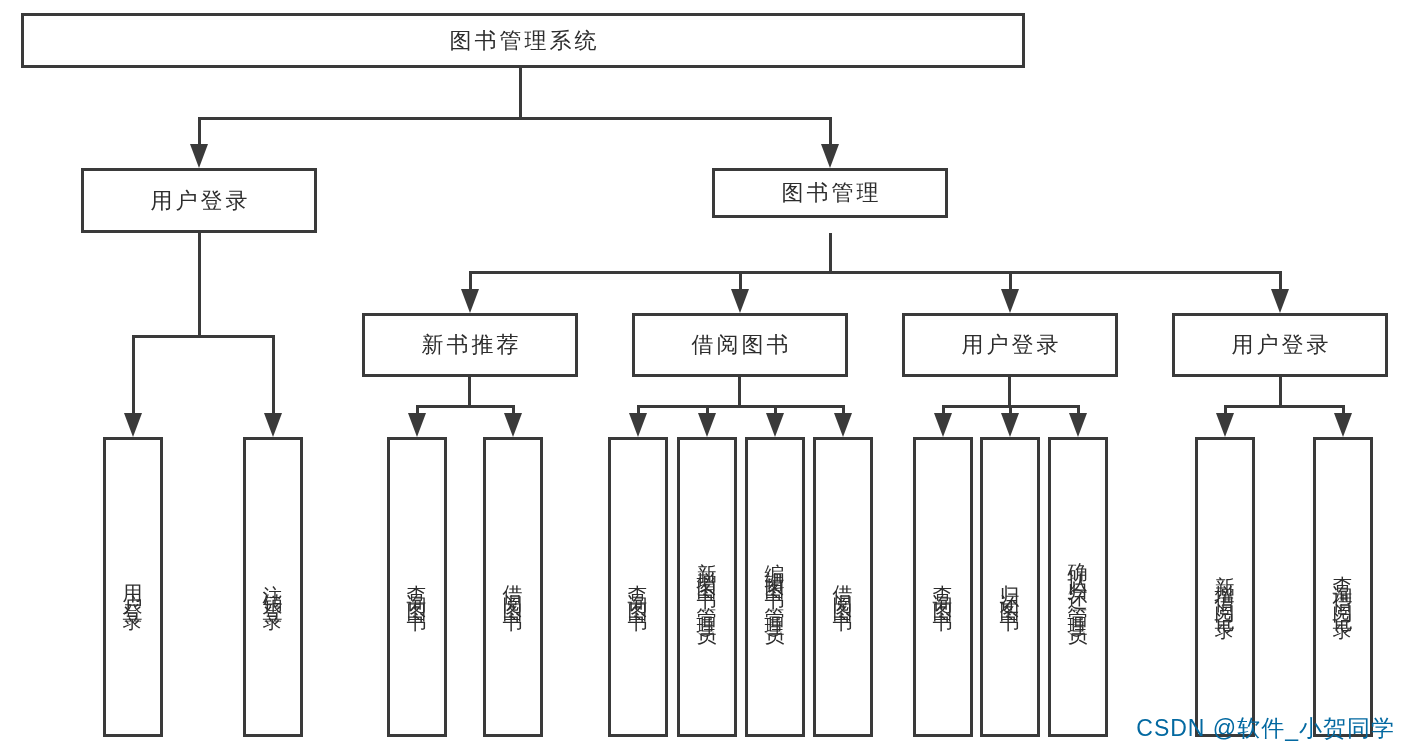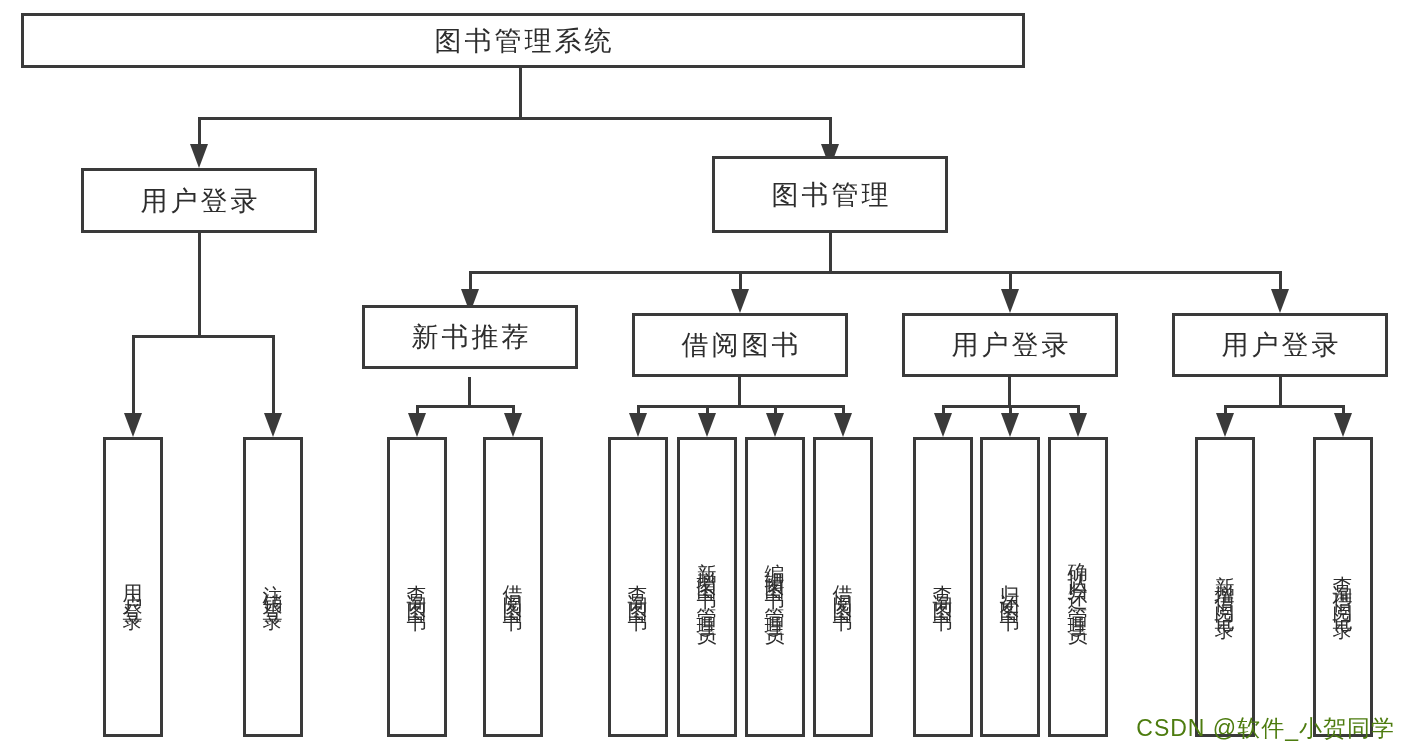--- a/index.html
+++ b/index.html
@@ -5,37 +5,37 @@
   html, body { margin:0; padding:0; background:#ffffff; }
   .canvas {
     position:relative; width:1405px; height:747px; background:#ffffff;
     font-family:"Liberation Sans", sans-serif; overflow:hidden;
   }
   .box {
     position:absolute; background:#ffffff; border:3px solid #3a3a3a;
     box-sizing:border-box; display:flex; align-items:center; justify-content:center;
   }
   .box .lbl {
-    font-size:27px; letter-spacing:3px; color:#2d2d2d; white-space:nowrap; text-indent:3px;
+    font-size:22px; letter-spacing:3px; color:#2d2d2d; white-space:nowrap; text-indent:3px;
   }
   .vbox .lbl {
     writing-mode:vertical-rl; text-orientation:mixed;
     font-size:20px; letter-spacing:9px; line-height:1; text-indent:0;
     white-space:nowrap;
   }
   .hl { position:absolute; height:3px; background:#3a3a3a; }
   .vl { position:absolute; width:3px; background:#3a3a3a; }
   .ar {
     position:absolute; width:0; height:0;
     border-left:9px solid transparent; border-right:9px solid transparent;
     border-top:24px solid #3a3a3a;
   }
   .watermark {
     position:absolute; top:713px; right:10px; z-index:9;
-    font-size:23px; letter-spacing:1px; color:#4d7c0f; white-space:nowrap;
+    font-size:23px; letter-spacing:1px; color:#0369a1; white-space:nowrap;
   }
 </style>
 </head>
 <body>
 
 <div class="canvas">
 
   <div class="box" style="left:21px;top:13px;width:1004px;height:55px">
     <span class="lbl">图书管理系统</span>
   </div>
@@ -43,21 +43,21 @@
   <div class="vl" style="left:519px;top:68px;height:50px"></div>
   <div class="hl" style="left:198px;top:117px;width:633px"></div>
   <div class="vl" style="left:198px;top:117px;height:30px"></div>
   <div class="ar" style="left:190px;top:144px"></div>
   <div class="vl" style="left:829px;top:117px;height:30px"></div>
   <div class="ar" style="left:821px;top:144px"></div>
 
   <div class="box" style="left:81px;top:168px;width:236px;height:65px">
     <span class="lbl">用户登录</span>
   </div>
-  <div class="box" style="left:712px;top:156px;width:236px;height:77px">
+  <div class="box" style="left:712px;top:168px;width:236px;height:50px">
     <span class="lbl">图书管理</span>
   </div>
 
   <div class="vl" style="left:198px;top:233px;height:103px"></div>
   <div class="hl" style="left:132px;top:335px;width:143px"></div>
   <div class="vl" style="left:132px;top:335px;height:81px"></div>
   <div class="ar" style="left:124px;top:413px"></div>
   <div class="vl" style="left:272px;top:335px;height:81px"></div>
   <div class="ar" style="left:264px;top:413px"></div>
 
@@ -65,21 +65,21 @@
   <div class="hl" style="left:469px;top:271px;width:813px"></div>
   <div class="vl" style="left:469px;top:271px;height:20px"></div>
   <div class="ar" style="left:461px;top:289px"></div>
   <div class="vl" style="left:739px;top:271px;height:20px"></div>
   <div class="ar" style="left:731px;top:289px"></div>
   <div class="vl" style="left:1009px;top:271px;height:20px"></div>
   <div class="ar" style="left:1001px;top:289px"></div>
   <div class="vl" style="left:1279px;top:271px;height:20px"></div>
   <div class="ar" style="left:1271px;top:289px"></div>
 
-  <div class="box" style="left:362px;top:305px;width:216px;height:64px">
+  <div class="box" style="left:362px;top:313px;width:216px;height:64px">
     <span class="lbl">新书推荐</span>
   </div>
   <div class="box" style="left:632px;top:313px;width:216px;height:64px">
     <span class="lbl">借阅图书</span>
   </div>
   <div class="box" style="left:902px;top:313px;width:216px;height:64px">
     <span class="lbl">用户登录</span>
   </div>
   <div class="box" style="left:1172px;top:313px;width:216px;height:64px">
     <span class="lbl">用户登录</span>

